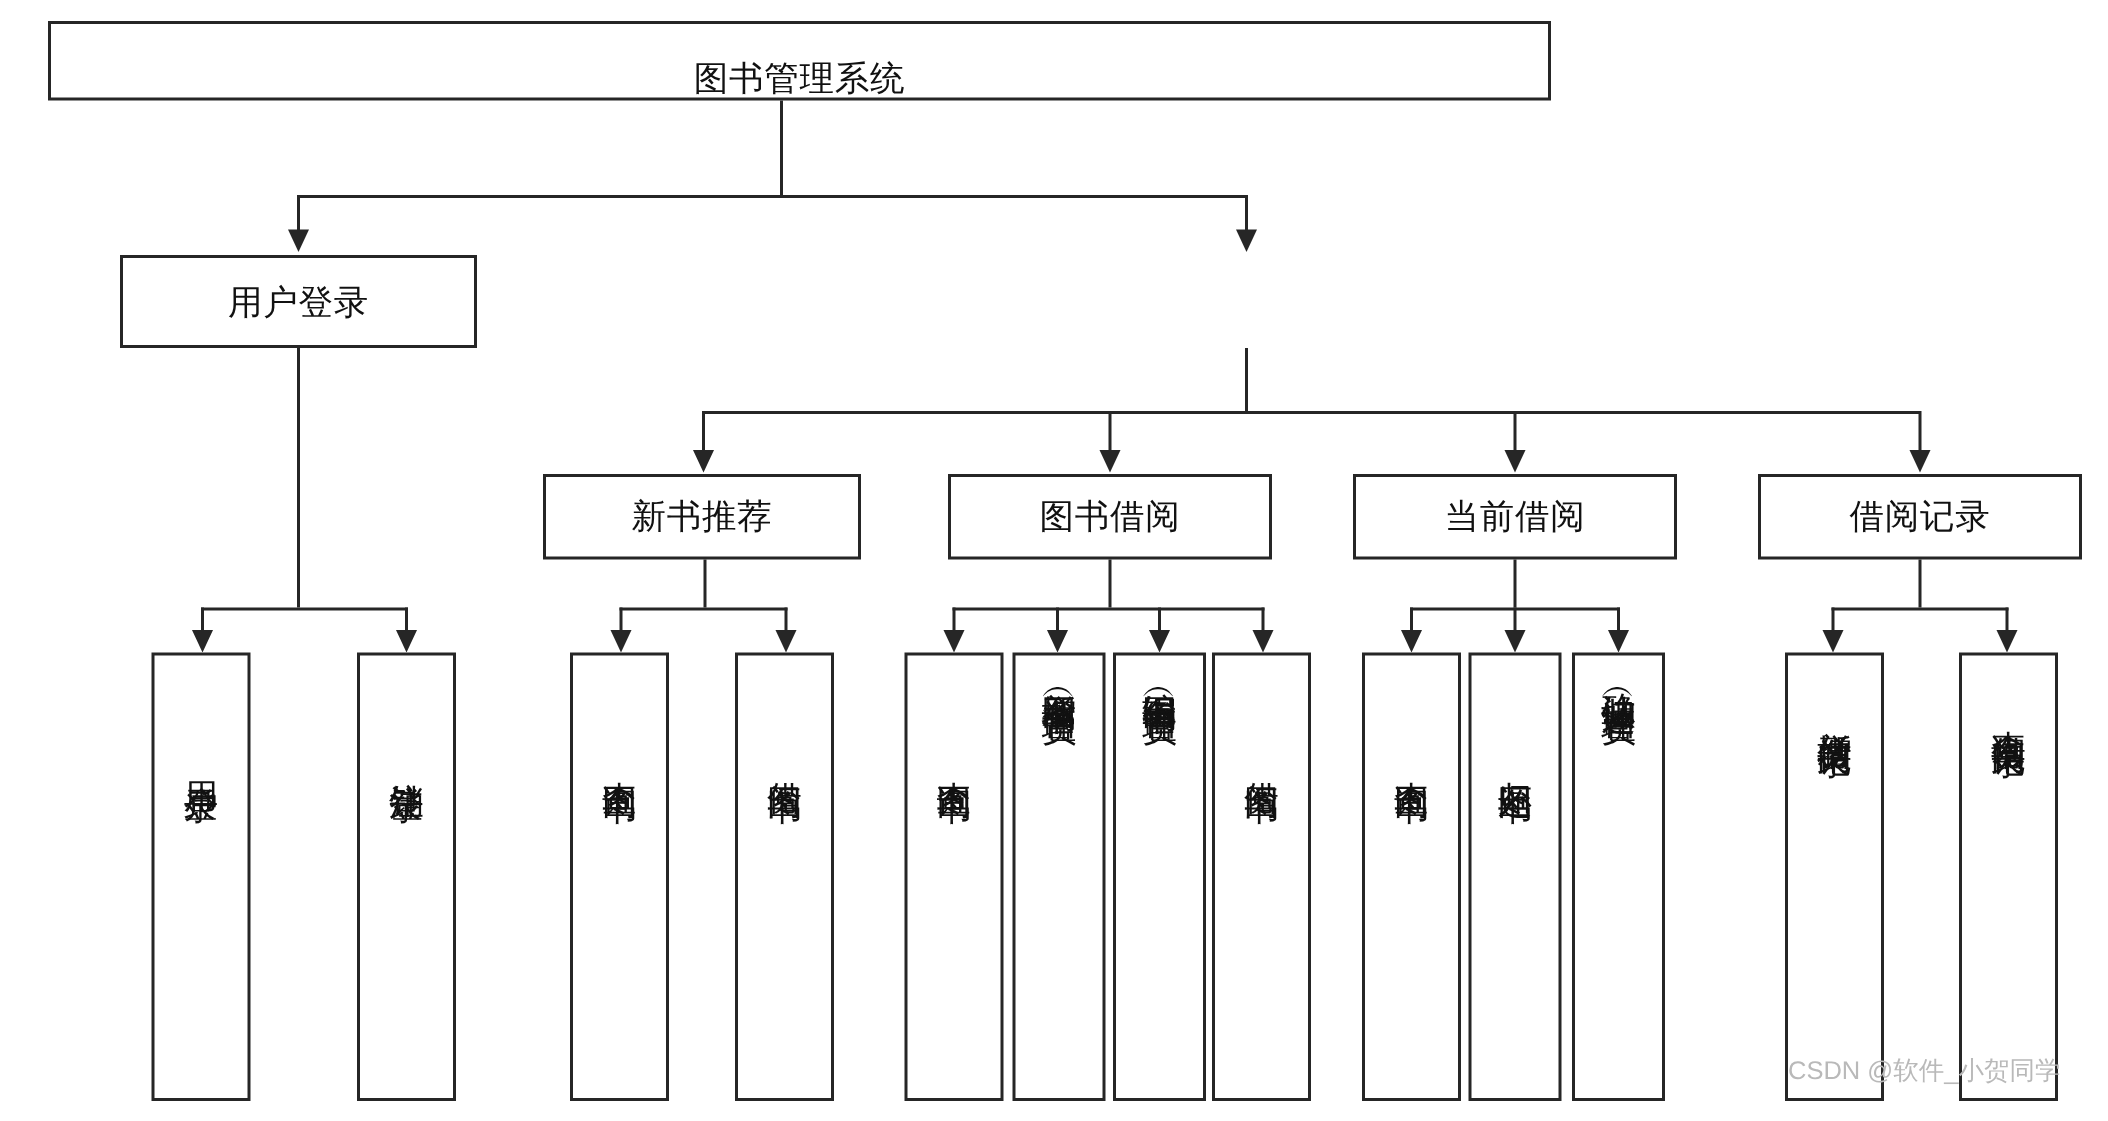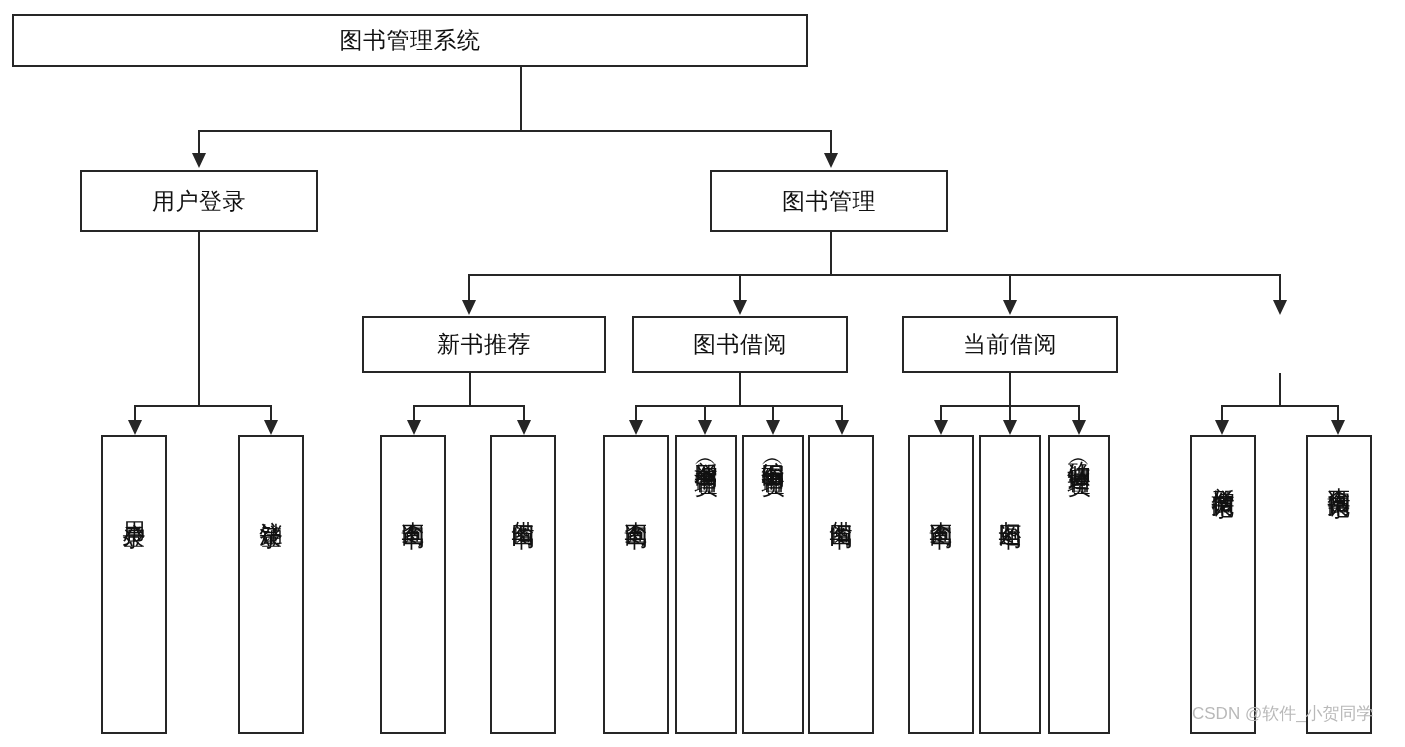--- a/index.html
+++ b/index.html
@@ -75,67 +75,67 @@
     font-size: 17px;
     white-space: nowrap;
     pointer-events: none;
   }
 </style>
 </head>
 <body>
 
 <div id="canvas">
 
-  <div class="node h-node" id="n-root" style="left:12px; top:14px; width:796px; height:53px;">
+  <div class="node h-node" id="n-root" style="left:32px; top:14px; width:1002px; height:53px;align-items:flex-end;">
     <span class="lbl">图书管理系统</span>
   </div>
 
   <div class="edge vline" style="left:520px; top:67px; height:63px;"></div>
 
   <div class="edge hline" style="left:198px; top:130px; width:634px;"></div>
 
   <div class="edge vline" style="left:198px; top:130px; height:25px;"></div>
   <div class="arrow" style="left:192px; top:153px;"></div>
 
   <div class="edge vline" style="left:830px; top:130px; height:25px;"></div>
   <div class="arrow" style="left:824px; top:153px;"></div>
 
   <div class="node h-node" style="left:80px; top:170px; width:238px; height:62px;">
     <span class="lbl">用户登录</span>
-  </div>
-  <div class="node h-node" style="left:710px; top:170px; width:238px; height:62px;">
-    <span class="lbl">图书管理</span>
   </div>
 
   <div class="edge vline" style="left:198px; top:232px; height:173px;"></div>
   <div class="edge hline" style="left:134px; top:405px; width:138px;"></div>
   <div class="edge vline" style="left:134px; top:405px; height:17px;"></div>
   <div class="arrow" style="left:128px; top:420px;"></div>
   <div class="edge vline" style="left:270px; top:405px; height:17px;"></div>
   <div class="arrow" style="left:264px; top:420px;"></div>
 
   <div class="edge vline" style="left:830px; top:232px; height:42px;"></div>
   <div class="edge hline" style="left:468px; top:274px; width:812px;"></div>
   <div class="edge vline" style="left:468px; top:274px; height:28px;"></div>
   <div class="arrow" style="left:462px; top:300px;"></div>
   <div class="edge vline" style="left:739px; top:274px; height:28px;"></div>
   <div class="arrow" style="left:733px; top:300px;"></div>
   <div class="edge vline" style="left:1009px; top:274px; height:28px;"></div>
   <div class="arrow" style="left:1003px; top:300px;"></div>
   <div class="edge vline" style="left:1279px; top:274px; height:28px;"></div>
   <div class="arrow" style="left:1273px; top:300px;"></div>
 
-  <div class="node h-node" style="left:362px; top:316px; width:244px; height:57px;justify-content:center;">
+  <div class="node h-node" style="left:362px; top:316px; width:212px; height:57px;justify-content:center;">
     <span class="lbl">新书推荐</span>
   </div>
   <div class="node h-node" style="left:902px; top:316px; width:216px; height:57px;">
     <span class="lbl">当前借阅</span>
   </div>
   <div class="node h-node" style="left:632px; top:316px; width:216px; height:57px;">
     <span class="lbl">图书借阅</span>
+  </div>
+  <div class="node h-node" style="left:1172px; top:316px; width:216px; height:57px;">
+    <span class="lbl">借阅记录</span>
   </div>
 
   <div class="edge vline" style="left:469px; top:373px; height:32px;"></div>
   <div class="edge hline" style="left:413px; top:405px; width:112px;"></div>
   <div class="edge vline" style="left:413px; top:405px; height:17px;"></div>
   <div class="arrow" style="left:407px; top:420px;"></div>
   <div class="edge vline" style="left:523px; top:405px; height:17px;"></div>
   <div class="arrow" style="left:517px; top:420px;"></div>
 
   <div class="edge vline" style="left:739px; top:373px; height:32px;"></div>

